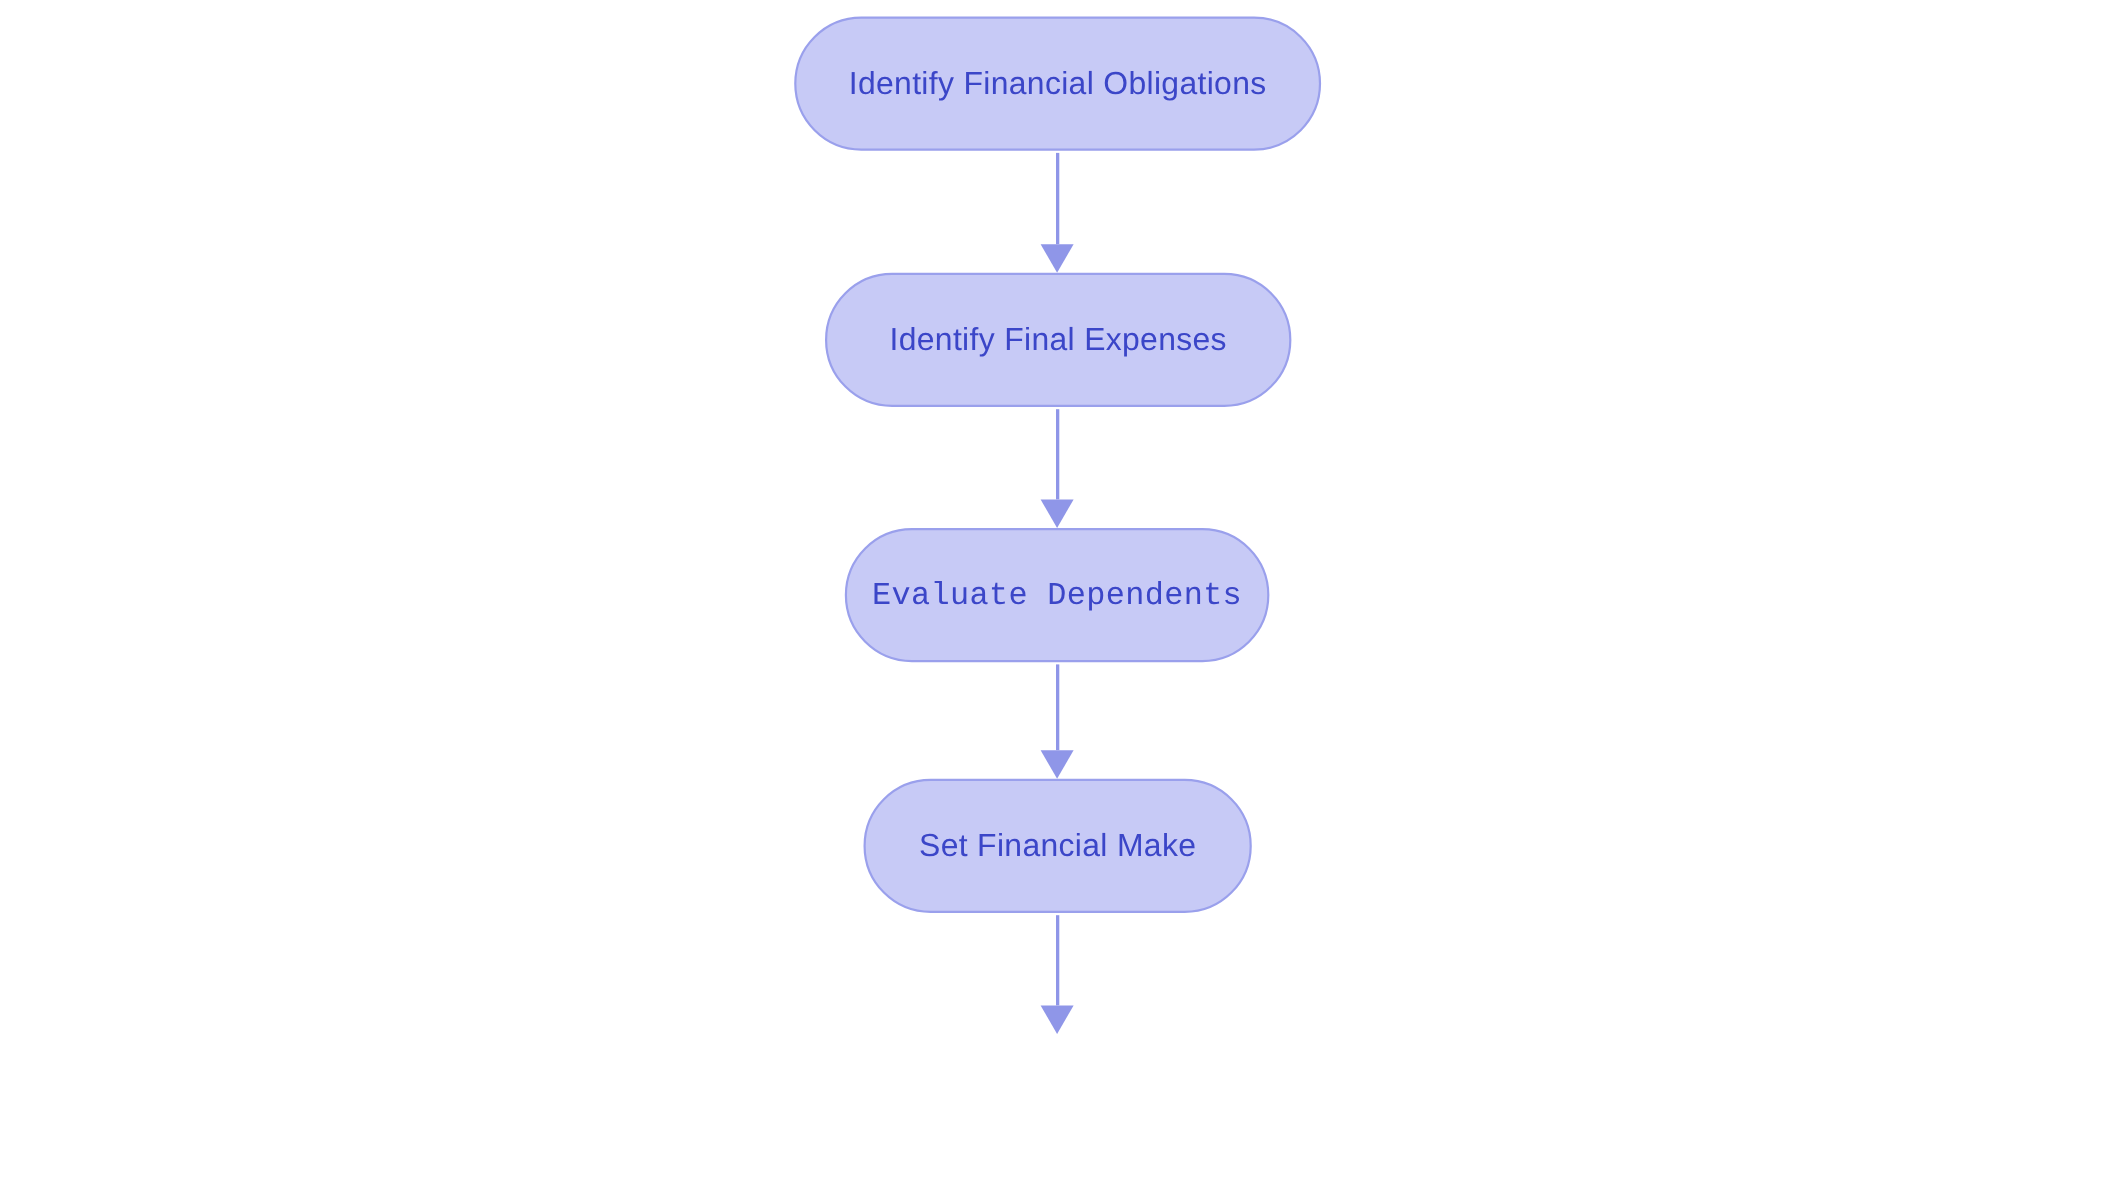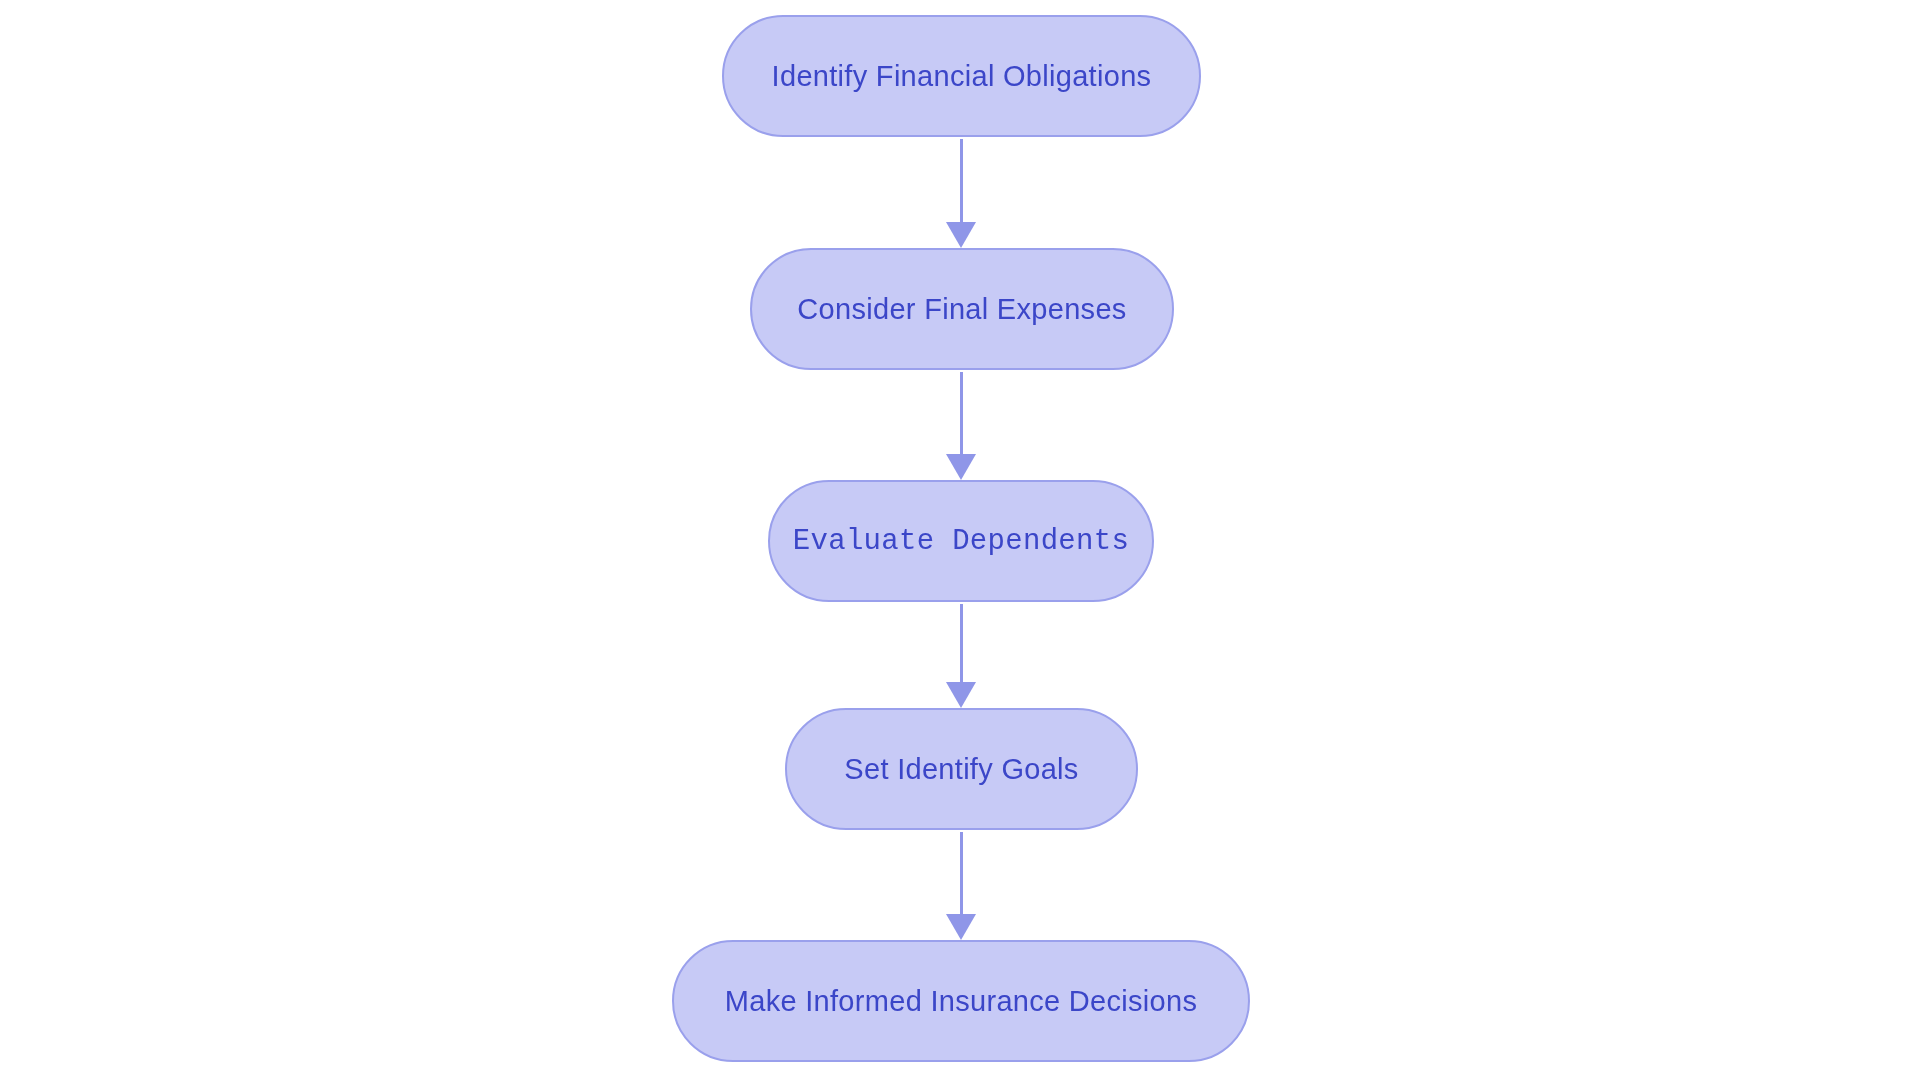--- a/index.html
+++ b/index.html
@@ -70,43 +70,40 @@
   <div class="node n1">
     <span>Identify Financial Obligations</span>
   </div>
 
   <div class="arrow a1">
     <div class="arrow-shaft"></div>
     <div class="arrow-head"></div>
   </div>
 
   <div class="node n2">
-    <span>Consider Final Expenses</span>
+    <span>Identify Final Expenses</span>
   </div>
 
   <div class="arrow a2">
     <div class="arrow-shaft"></div>
     <div class="arrow-head"></div>
   </div>
 
   <div class="node n3">
     <span>Evaluate Dependents</span>
   </div>
 
   <div class="arrow a3">
     <div class="arrow-shaft"></div>
     <div class="arrow-head"></div>
   </div>
 
   <div class="node n4">
-    <span>Set Identify Goals</span>
+    <span>Set Financial Make</span>
   </div>
 
   <div class="arrow a4">
     <div class="arrow-shaft"></div>
     <div class="arrow-head"></div>
   </div>
 
-  <div class="node n5">
-    <span>Make Informed Insurance Decisions</span>
-  </div>
 
 </div>
 
 </body></html>

